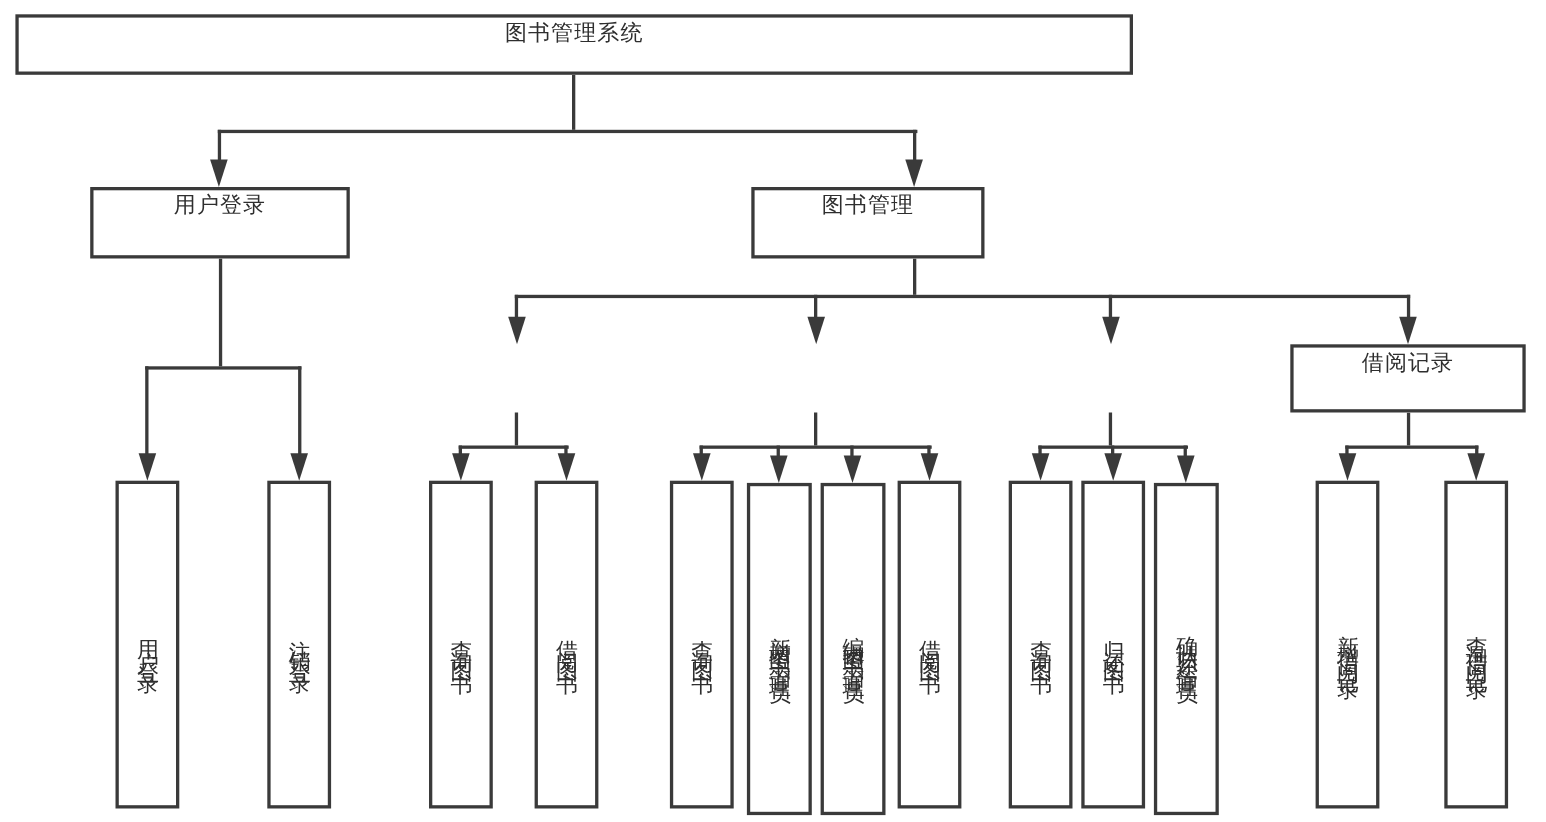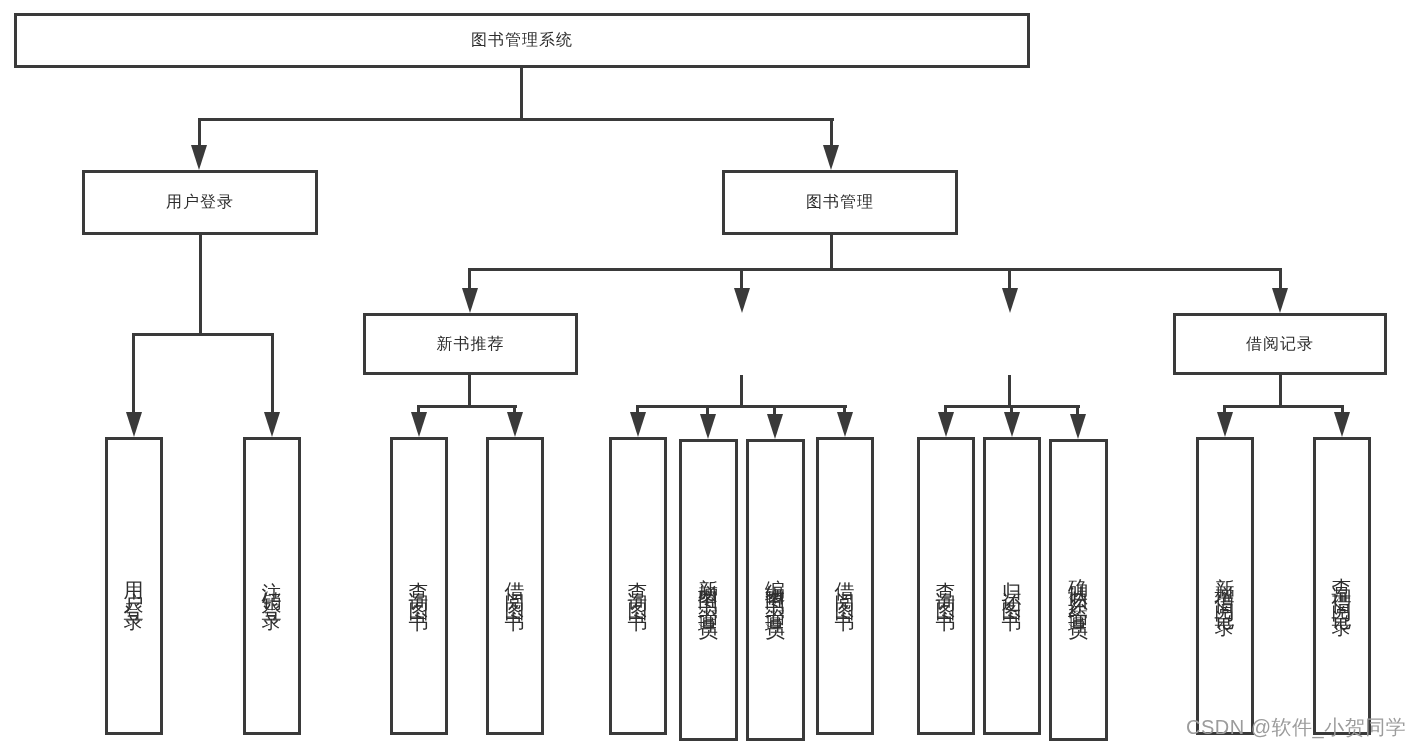--- a/index.html
+++ b/index.html
@@ -2,22 +2,22 @@
 <html><head>
 <meta charset="utf-8">
 <style>
   html,body{margin:0;padding:0;background:#ffffff;}
   .canvas{
     position:relative;width:1405px;height:747px;background:#ffffff;overflow:hidden;
     font-family:"Liberation Sans","DejaVu Sans",sans-serif;color:#2e2e2e;
   }
   .node{
     position:absolute;box-sizing:border-box;background:#ffffff;
-    border:3px solid #3a3a3a;display:flex;align-items:center;justify-content:center;
-    font-size:16px;letter-spacing:1px;color:#2e2e2e;z-index:2;
+    border:3px solid #3a3a3a;display:flex;align-items:flex-start;justify-content:center;
+    font-size:20px;letter-spacing:1px;color:#2e2e2e;z-index:2;
   }
   .vnode{
     position:absolute;box-sizing:border-box;background:#ffffff;
     border:3px solid #3a3a3a;display:flex;align-items:center;justify-content:center;
     z-index:2;
   }
   .vtext{
     writing-mode:vertical-rl;text-orientation:mixed;
     font-size:20px;letter-spacing:10px;line-height:1;color:#2e2e2e;
   }
@@ -45,21 +45,21 @@
   <div class="vline" style="left:520px;top:68px;height:50px;"></div>
   <div class="hline" style="left:198px;top:118px;width:636px;"></div>
   <div class="vline" style="left:198px;top:118px;height:29px;"></div>
   <div class="arr" style="left:191px;top:145px;"></div>
   <div class="vline" style="left:830px;top:118px;height:29px;"></div>
   <div class="arr" style="left:823px;top:145px;"></div>
 
   <div class="node" style="left:82px;top:170px;width:236px;height:65px;">
     <span>用户登录</span>
   </div>
-  <div class="node" style="left:722px;top:170px;width:236px;height:65px;">
+  <div class="node" style="left:683px;top:170px;width:212px;height:65px;">
     <span>图书管理</span>
   </div>
 
   <div class="vline" style="left:199px;top:235px;height:98px;"></div>
   <div class="hline" style="left:132px;top:333px;width:142px;"></div>
   <div class="vline" style="left:132px;top:333px;height:82px;"></div>
   <div class="arr" style="left:126px;top:412px;"></div>
   <div class="vline" style="left:271px;top:333px;height:82px;"></div>
   <div class="arr" style="left:264px;top:412px;"></div>
 
@@ -67,23 +67,20 @@
   <div class="hline" style="left:468px;top:268px;width:814px;"></div>
   <div class="vline" style="left:468px;top:268px;height:24px;"></div>
   <div class="arr" style="left:462px;top:288px;"></div>
   <div class="vline" style="left:740px;top:268px;height:24px;"></div>
   <div class="arr" style="left:734px;top:288px;"></div>
   <div class="vline" style="left:1008px;top:268px;height:24px;"></div>
   <div class="arr" style="left:1002px;top:288px;"></div>
   <div class="vline" style="left:1279px;top:268px;height:24px;"></div>
   <div class="arr" style="left:1272px;top:288px;"></div>
 
-  <div class="node" style="left:363px;top:313px;width:215px;height:62px;">
-    <span>新书推荐</span>
-  </div>
   <div class="node" style="left:1173px;top:313px;width:214px;height:62px;">
     <span>借阅记录</span>
   </div>
 
   <div class="vline" style="left:468px;top:375px;height:30px;"></div>
   <div class="hline" style="left:417px;top:405px;width:100px;"></div>
   <div class="vline" style="left:417px;top:405px;height:12px;"></div>
   <div class="arr" style="left:411px;top:412px;"></div>
   <div class="vline" style="left:513px;top:405px;height:12px;"></div>
   <div class="arr" style="left:507px;top:412px;"></div>
@@ -152,15 +149,14 @@
     <span class="vtext" style="letter-spacing:6px;">确认归还（管理员）</span>
   </div>
 
   <div class="vnode" style="left:1196px;top:437px;width:58px;height:298px;">
     <span class="vtext" style="letter-spacing:8px;">新增借阅记录</span>
   </div>
   <div class="vnode" style="left:1313px;top:437px;width:58px;height:298px;">
     <span class="vtext" style="letter-spacing:8px;">查询借阅记录</span>
   </div>
 
-  <div class="watermark">CSDN @软件_小贺同学</div>
 
 </div>
 
 </body></html>

